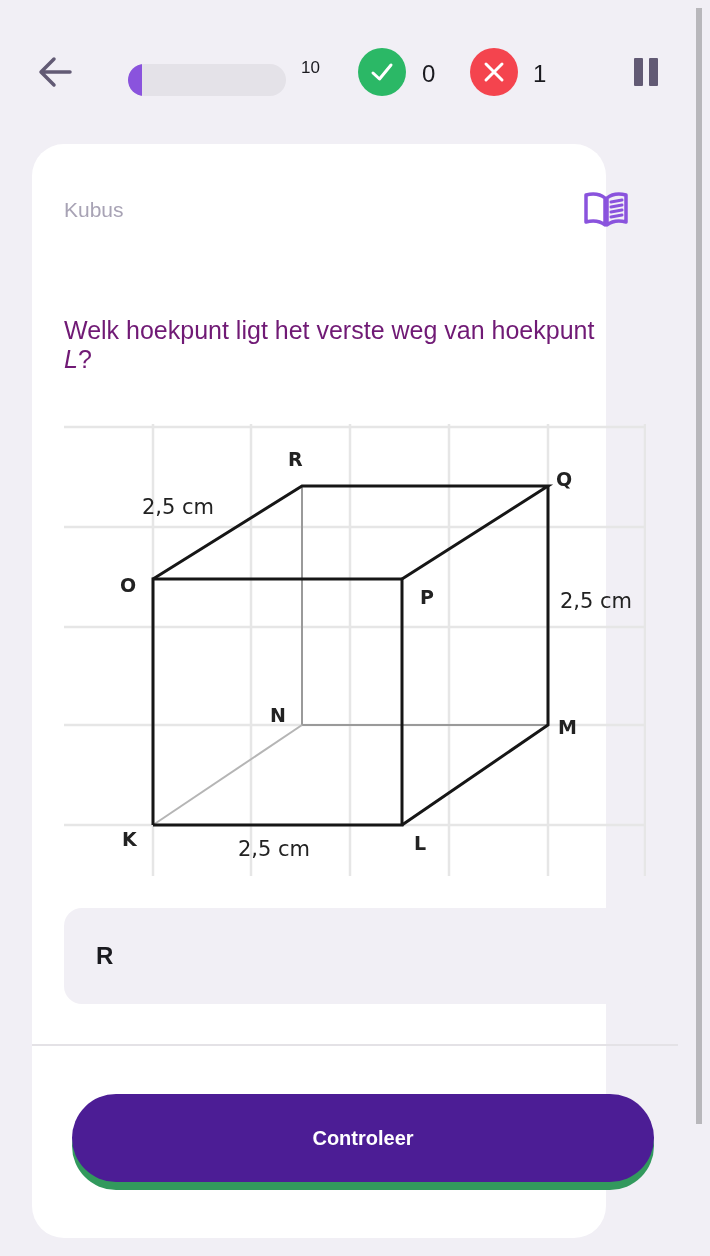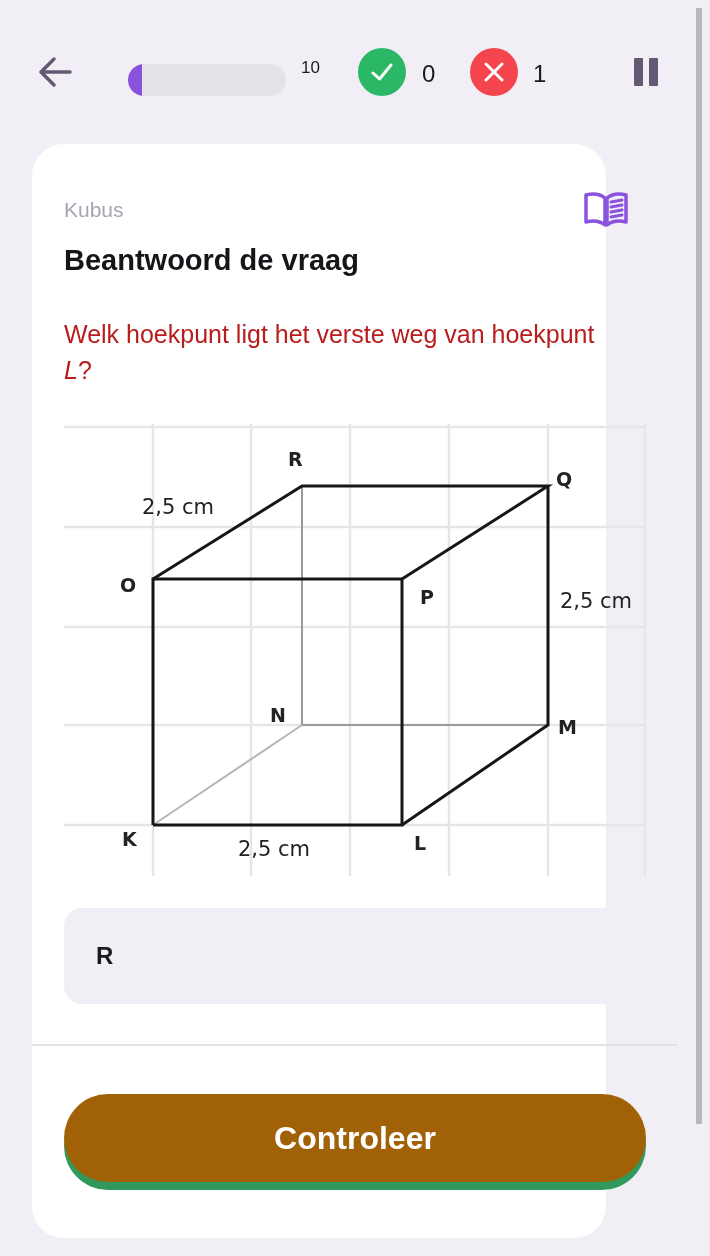--- a/index.html
+++ b/index.html
@@ -37,36 +37,36 @@
   
   .card {
     position: absolute; left: 32px; top: 144px; width: 574px; height: 1094px;
     background: #ffffff; border-radius: 32px;
   }
   .topic { position: absolute; left: 32px; top: 54px; font-size: 21px; color: #a8a3b5; }
   .book-btn { position: absolute; left: 550px; top: 46px; width: 48px; height: 38px; cursor: pointer; }
   .title { position: absolute; left: 32px; top: 100px; font-size: 29px; font-weight: bold; color: #16161a; }
   .question {
     position: absolute; left: 32px; top: 172px; width: 560px;
-    font-size: 25px; line-height: 36px; color: #b91c1c;
+    font-size: 25px; line-height: 29px; color: #701a75;
   }
   .question em { font-style: italic; }
   .diagram { position: absolute; left: 32px; top: 280px; width: 582px; height: 452px; }
   .answer-field {
     position: absolute; left: 32px; top: 764px; width: 582px; height: 96px;
     background: #f1eff5; border-radius: 18px; border: none; outline: none;
     padding: 0 32px; font-size: 24px; font-weight: bold; color: #1a1a1f;
     font-family: "Liberation Sans", "DejaVu Sans", sans-serif;
   }
   .divider { position: absolute; left: 0; top: 900px; width: 646px; height: 2px; background: #e4e2e6; }
   .check-btn {
-    position: absolute; left: 32px; top: 950px; width: 582px; height: 96px;
-    background: #a16207; border-radius: 48px; border: none;
+    position: absolute; left: 40px; top: 950px; width: 582px; height: 96px;
+    background: #4c1d95; border-radius: 48px; border: none;
     box-shadow: 0 8px 0 #32995d; cursor: pointer;
-    color: #ffffff; font-size: 32px; font-weight: bold;
+    color: #ffffff; font-size: 20px; font-weight: bold;
     font-family: "Liberation Sans", "DejaVu Sans", sans-serif;
     display: flex; align-items: center; justify-content: center;
     height: 88px;
   }
   
   .scrollbar { position: absolute; left: 694px; top: 0; width: 16px; height: 1256px; }
   .scroll-thumb { position: absolute; left: 2px; top: 8px; width: 6px; height: 1116px; background: #b8b7bb; }
 </style>
 </head>
 <body>
@@ -105,21 +105,20 @@
 
 <div class="card">
   <span class="topic">Kubus</span>
   <div class="book-btn">
     <svg width="48" height="38" viewBox="0 0 48 38">
       <path d="M4 5 C12 3 18 4 23 8 L23 35 C18 31 12 30 4 32 Z" fill="none" stroke="#8a53dd" stroke-width="3.5" stroke-linejoin="round"></path>
       <path d="M44 5 C36 3 30 4 25 8 L25 35 C30 31 36 30 44 32 Z" fill="none" stroke="#8a53dd" stroke-width="3.5" stroke-linejoin="round"></path>
       <path d="M29 12 L40 10 M29 17 L40 15 M29 22 L40 20 M29 27 L40 25" stroke="#8a53dd" stroke-width="3" stroke-linecap="round"></path>
     </svg>
   </div>
-  <h1 class="title">Beantwoord de vraag</h1>
   <p class="question"><span>Welk hoekpunt ligt het verste weg van hoekpunt </span><em>L</em><span>?</span></p>
 
   <svg class="diagram" width="582" height="452" viewBox="0 0 582 452">
     <g stroke="#e6e6e6" stroke-width="2.5">
       <line x1="0" y1="3" x2="582" y2="3"></line>
       <line x1="0" y1="103" x2="582" y2="103"></line>
       <line x1="0" y1="203" x2="582" y2="203"></line>
       <line x1="0" y1="301" x2="582" y2="301"></line>
       <line x1="0" y1="401" x2="582" y2="401"></line>
       <line x1="89" y1="0" x2="89" y2="452"></line>

